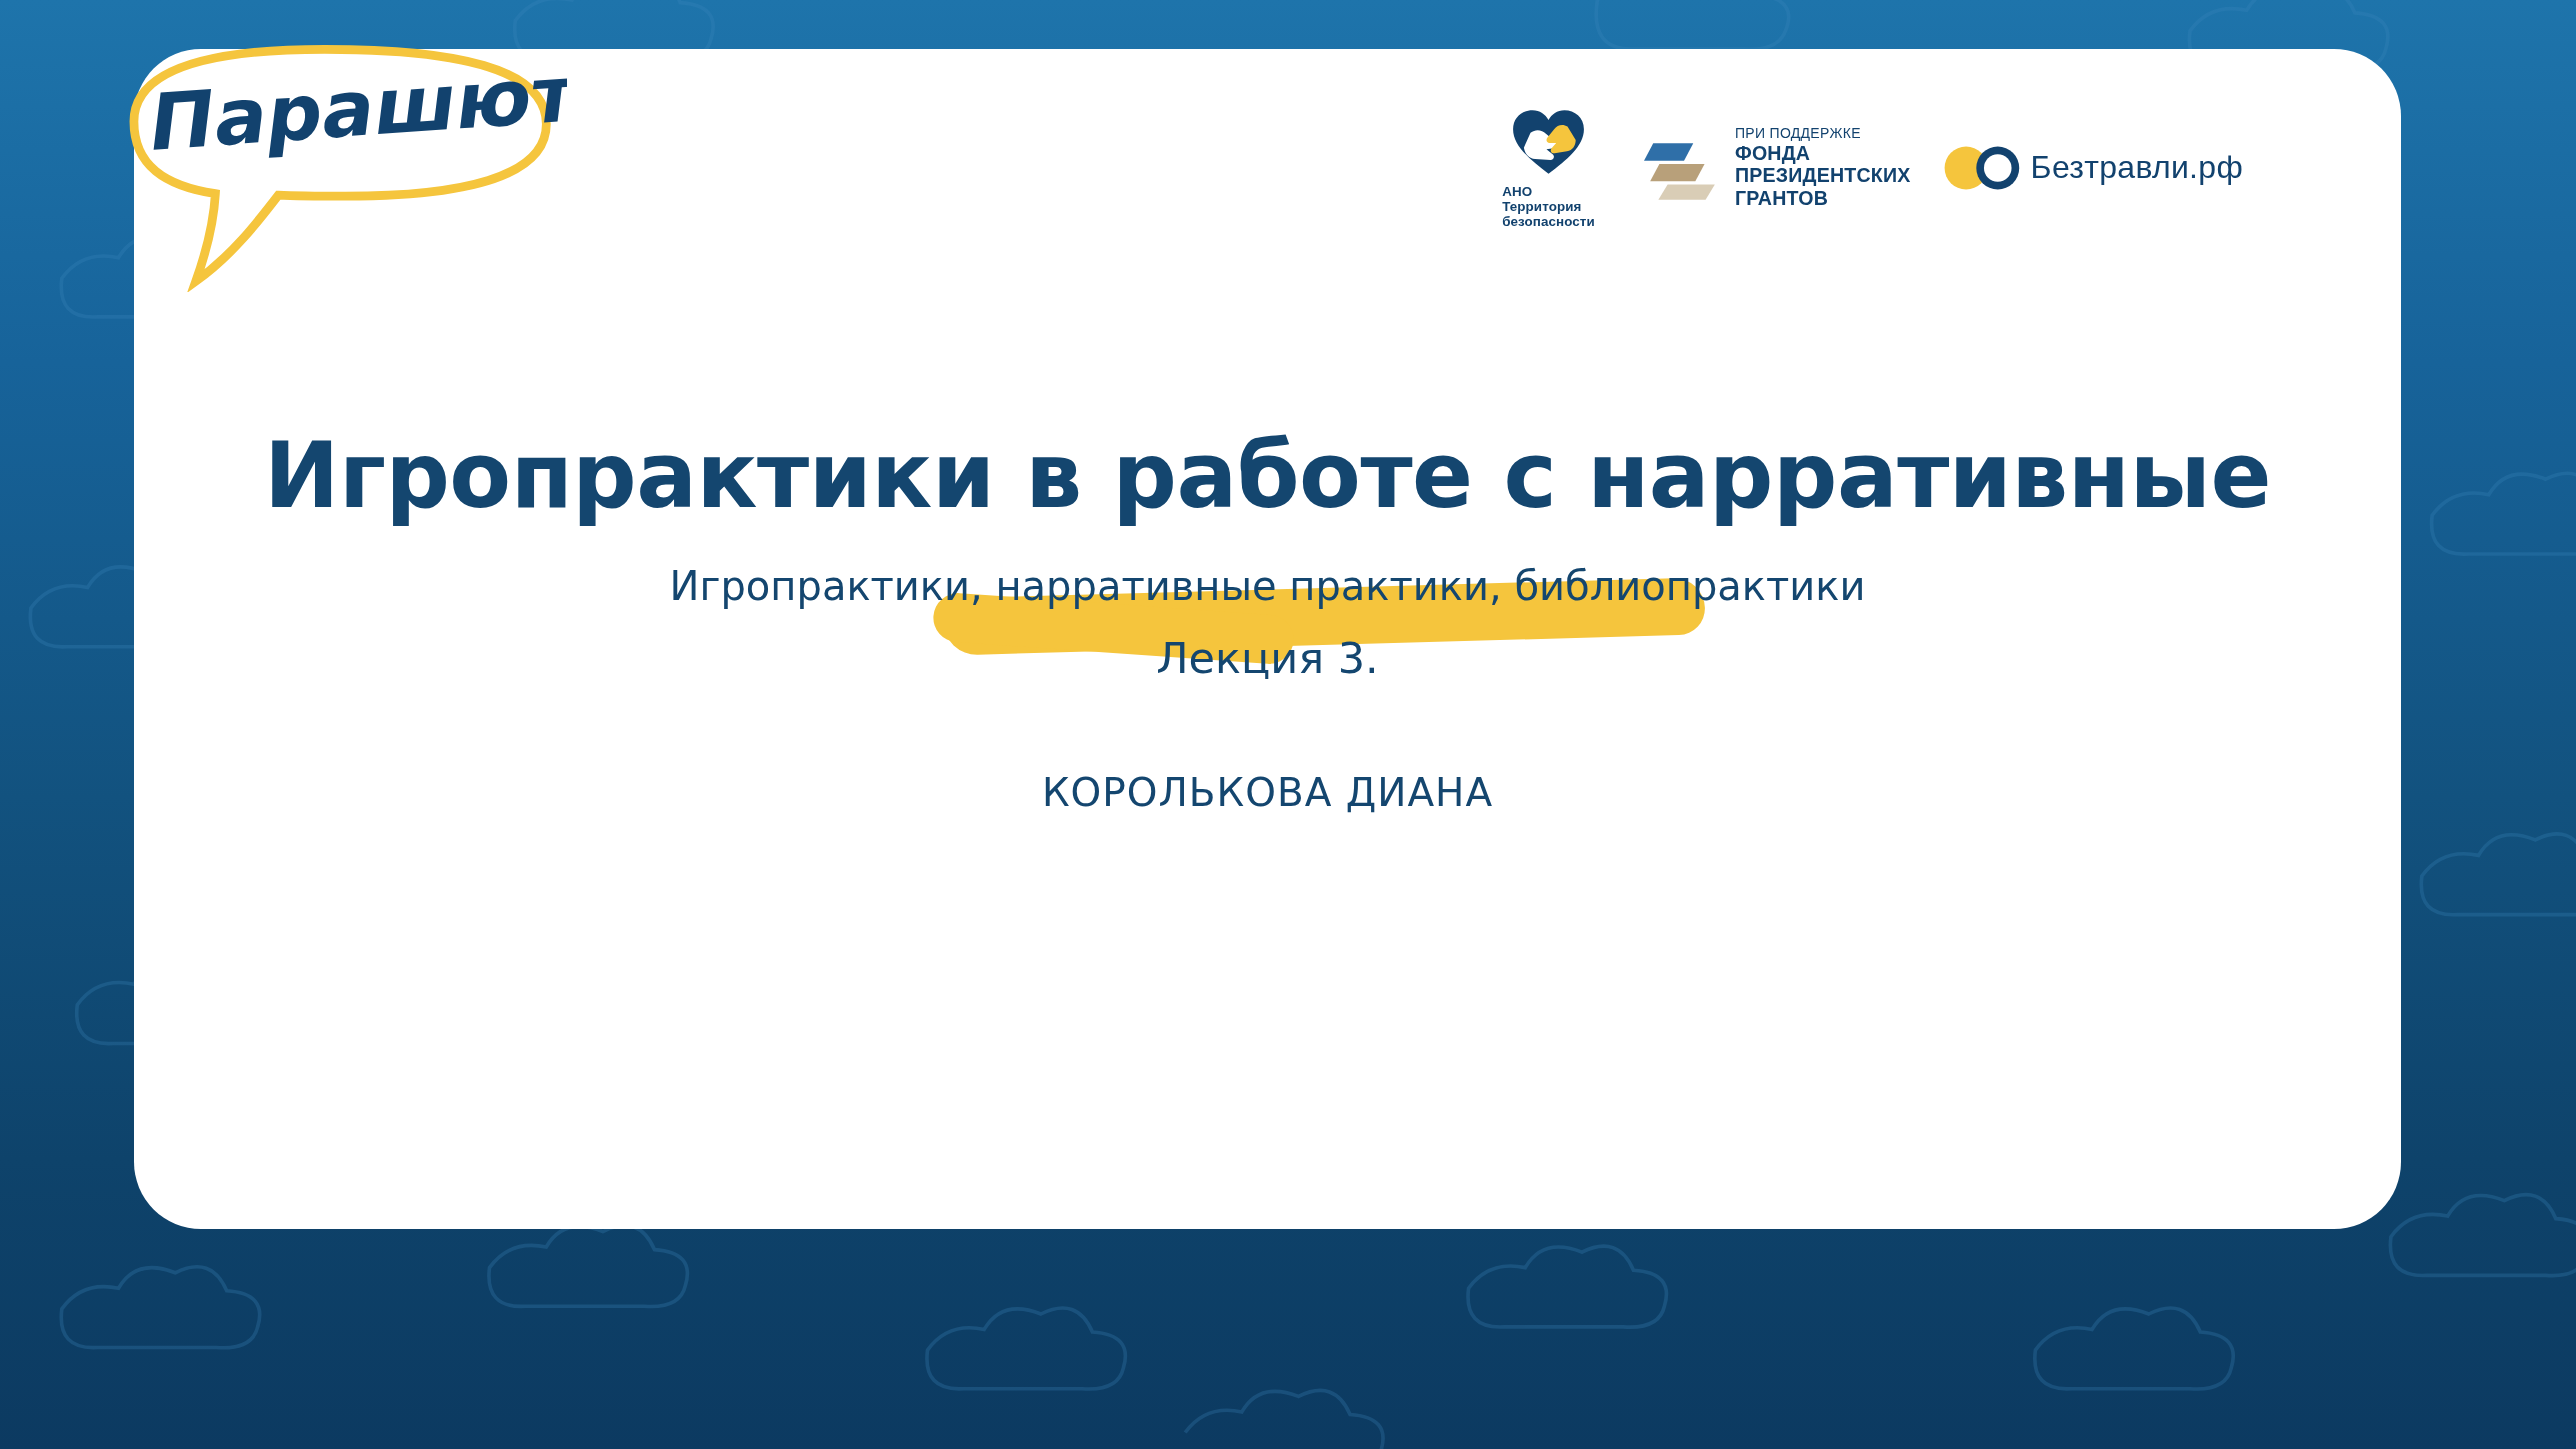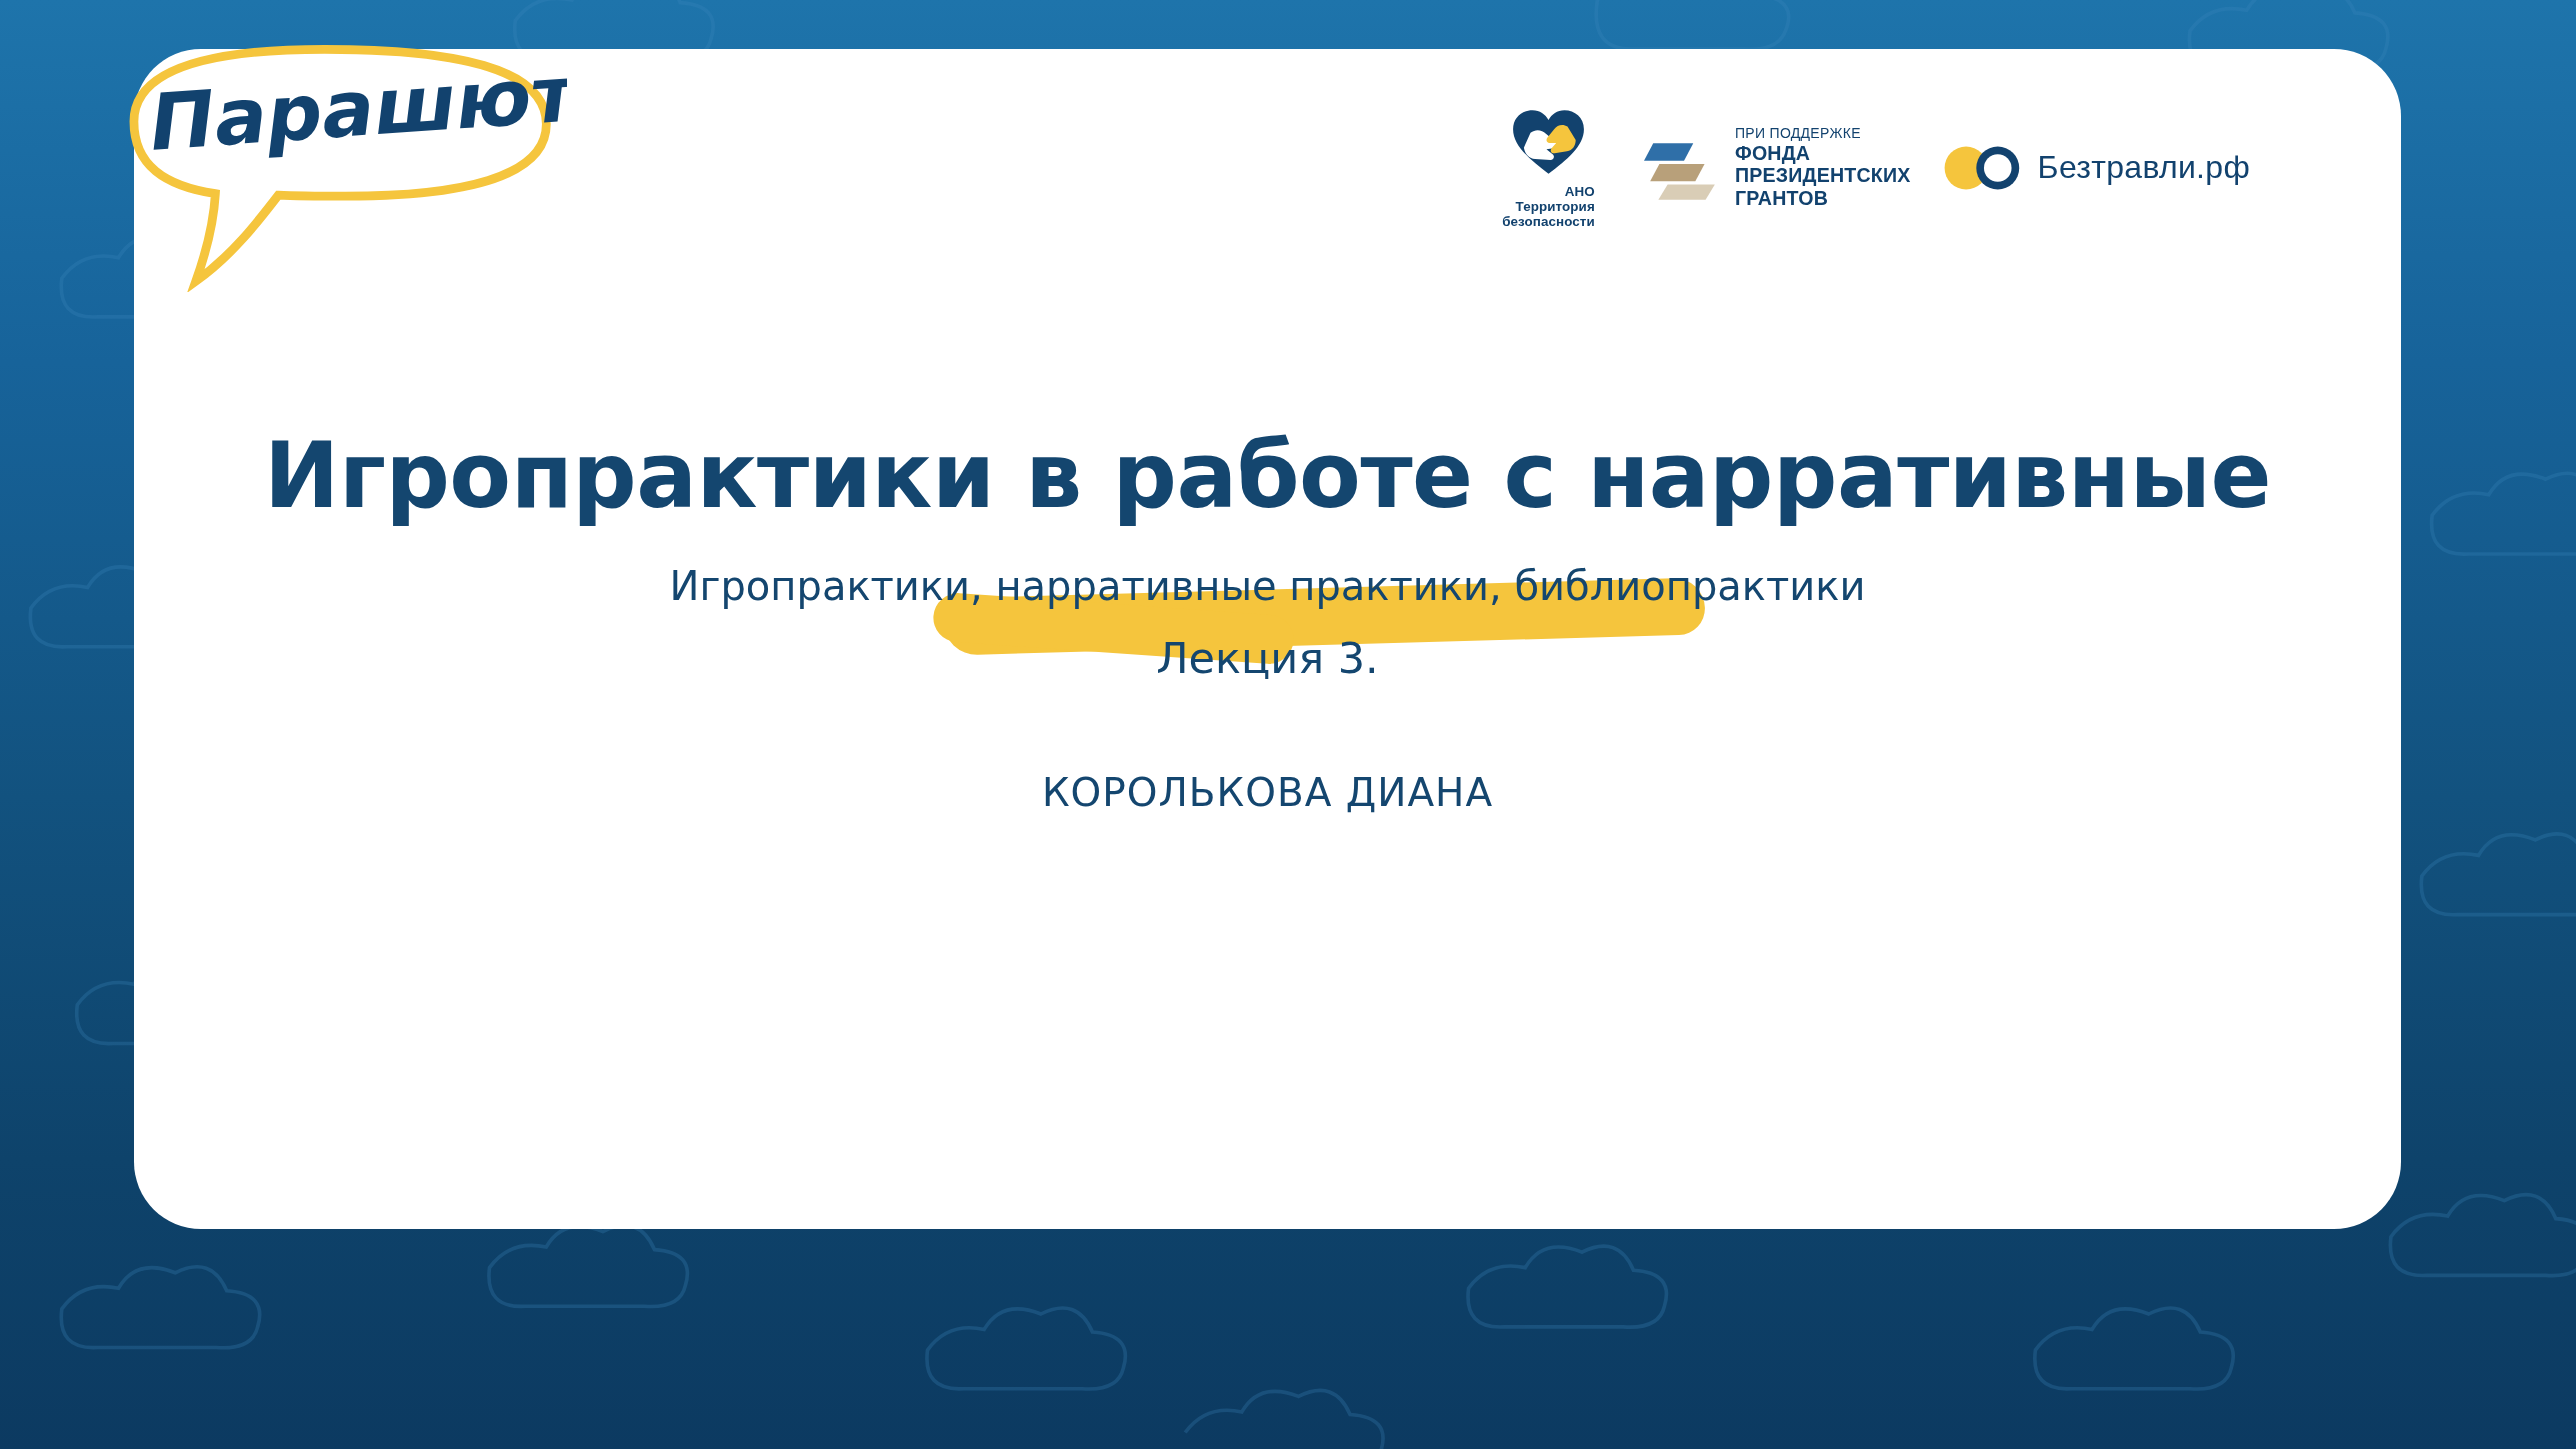--- a/index.html
+++ b/index.html
@@ -80,21 +80,21 @@
     align-items: center;
     width: 129px;
   }
   .ano-caption {
     margin-top: 5.2px;
     font-family: "Liberation Sans", sans-serif;
     font-size: 13.4px;
     font-weight: 700;
     line-height: 1.12;
     color: #12426e;
-    text-align: right;
+    text-align: left;
     letter-spacing: 0.1px;
   }
   .pgrant {
     display: flex;
     align-items: center;
     gap: 14px;
   }
   .pgrant-text {
     font-family: "Liberation Sans", sans-serif;
     color: #12426e;
@@ -106,21 +106,21 @@
     letter-spacing: 0.3px;
   }
   .pgrant-main {
     font-size: 19.6px;
     font-weight: 700;
     letter-spacing: 0.2px;
   }
   .beztravli {
     display: flex;
     align-items: center;
-    gap: 8px;
+    gap: 1px;
   }
   .beztravli-text {
     font-family: "Liberation Sans", sans-serif;
     font-size: 32px;
     color: #12426e;
     letter-spacing: 0.3px;
   }
 
   
   .content {

